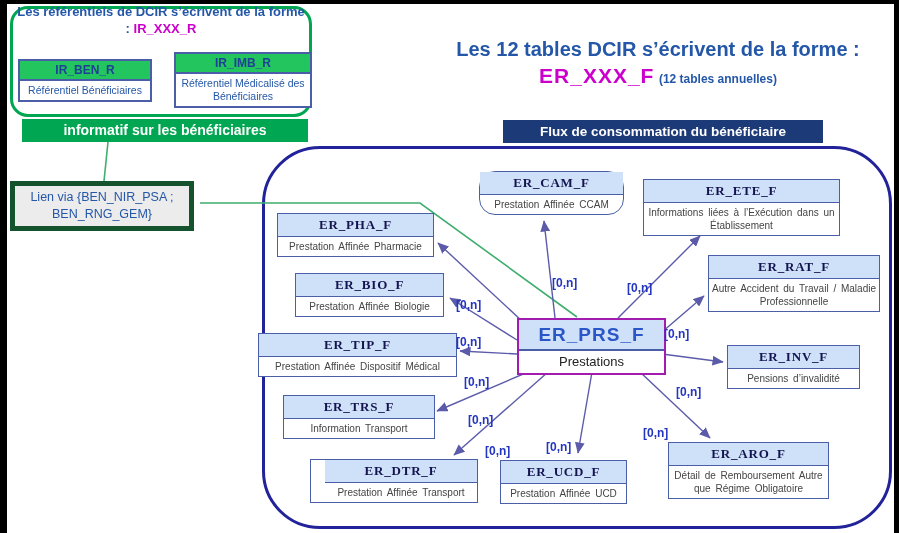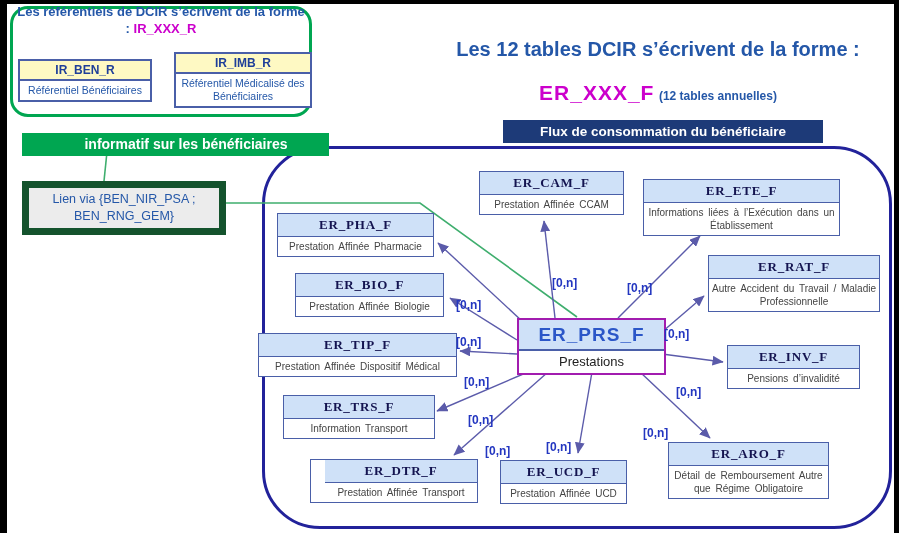--- a/index.html
+++ b/index.html
@@ -15,57 +15,57 @@
 
   
   #ref-panel{
     position:absolute;left:10px;top:6px;width:296px;height:105px;
     border:3px solid #00a651;border-radius:18px;background:#fff;z-index:3;
   }
   #ref-title{position:absolute;left:16px;top:4px;width:290px;text-align:center;
     font-weight:bold;font-size:13px;line-height:1.3;color:#2457a8;z-index:4;}
   #ref-title .code{color:#cc00cc;}
   .ir-box{position:absolute;z-index:4;border:2px solid #4a5fa8;background:#fff;text-align:center;}
-  .ir-box .ir-hd{background:#fef9c3;color:#1f3f99;font-weight:bold;font-size:12px;
+  .ir-box .ir-hd{background:#22c55e;color:#1f3f99;font-weight:bold;font-size:12px;
     padding:2px 0;border-bottom:2px solid #4a5fa8;}
   .ir-box .ir-bd{color:#2457a8;font-size:10.5px;padding:3px 1px;line-height:1.25;}
   #ir-ben{left:18px;top:59px;width:130px;}
   #ir-imb{left:174px;top:52px;width:134px;}
 
-  #info-banner{position:absolute;left:22px;top:133px;width:286px;height:23px;z-index:3;
-    background:#00a651;color:#fff;font-weight:bold;font-size:14px;text-align:center;line-height:23px;padding-left:21px;}
-
-  #link-note{position:absolute;left:22px;top:181px;width:172px;min-height:32px;z-index:3;
-    background:#ececec;border:7px solid #14532d;color:#2457a8;font-size:12.5px;
-    text-align:center;padding:3px 9px;line-height:1.35;}
+  #info-banner{position:absolute;left:22px;top:119px;width:286px;height:23px;z-index:3;
+    background:#00a651;color:#fff;font-weight:bold;font-size:14px;text-align:center;line-height:23px;}
+
+  #link-note{position:absolute;left:10px;top:181px;width:172px;min-height:32px;z-index:3;
+    background:#ececec;border:5px solid #14532d;color:#2457a8;font-size:12.5px;
+    text-align:center;padding:3px 1px;line-height:1.35;}
 
   
   #main-title{position:absolute;left:425px;top:38px;width:466px;text-align:center;z-index:3;}
   #main-title .t1{font-weight:bold;font-size:20px;color:#2457a8;}
-  #main-title .t2{margin-top:20px;}
+  #main-title .t2{margin-top:3px;}
   #main-title .t2 .code{font-weight:bold;font-size:21px;color:#cc00cc;letter-spacing:1px;}
   #main-title .t2 .suffix{font-weight:bold;font-size:12px;color:#2457a8;}
 
   #flux-banner{position:absolute;left:503px;top:120px;width:320px;height:23px;z-index:3;
     background:#1d3a78;color:#fff;font-weight:bold;font-size:13.5px;text-align:center;line-height:23px;}
 
   
   #flux-area{position:absolute;left:262px;top:146px;width:624px;height:377px;
     border:3px solid #22229a;border-radius:58px;background:#fff;z-index:0;}
 
   #wires{position:absolute;left:0;top:0;width:899px;height:533px;z-index:1;pointer-events:none;}
 
   
   .tbox{position:absolute;z-index:2;border:1.5px solid #4a5fa8;background:#fff;text-align:center;}
   .tbox .hd{background:#cfe1f8;border-bottom:1.5px solid #4a5fa8;
     font-family:"Liberation Serif", serif;font-weight:bold;font-size:13px;letter-spacing:0.8px;
     color:#141450;padding:3px 0;}
   .tbox .bd{font-size:10px;color:#444;padding:3px 2px;line-height:1.3;word-spacing:2px;}
 
-  #t-cam{left:479px;top:171px;width:143px;}
+  #t-cam{left:479px;top:171px;width:143px;border-radius:16px;}
   #t-ete{left:643px;top:179px;width:195px;}
   #t-pha{left:277px;top:213px;width:155px;}
   #t-bio{left:295px;top:273px;width:147px;}
   #t-rat{left:708px;top:255px;width:170px;}
   #t-tip{left:258px;top:333px;width:197px;}
   #t-inv{left:727px;top:345px;width:131px;}
   #t-trs{left:283px;top:395px;width:150px;}
   #t-dtr{left:310px;top:459px;width:152px;padding-left:14px;}
   #t-ucd{left:500px;top:460px;width:125px;}
   #t-aro{left:668px;top:442px;width:159px;}

